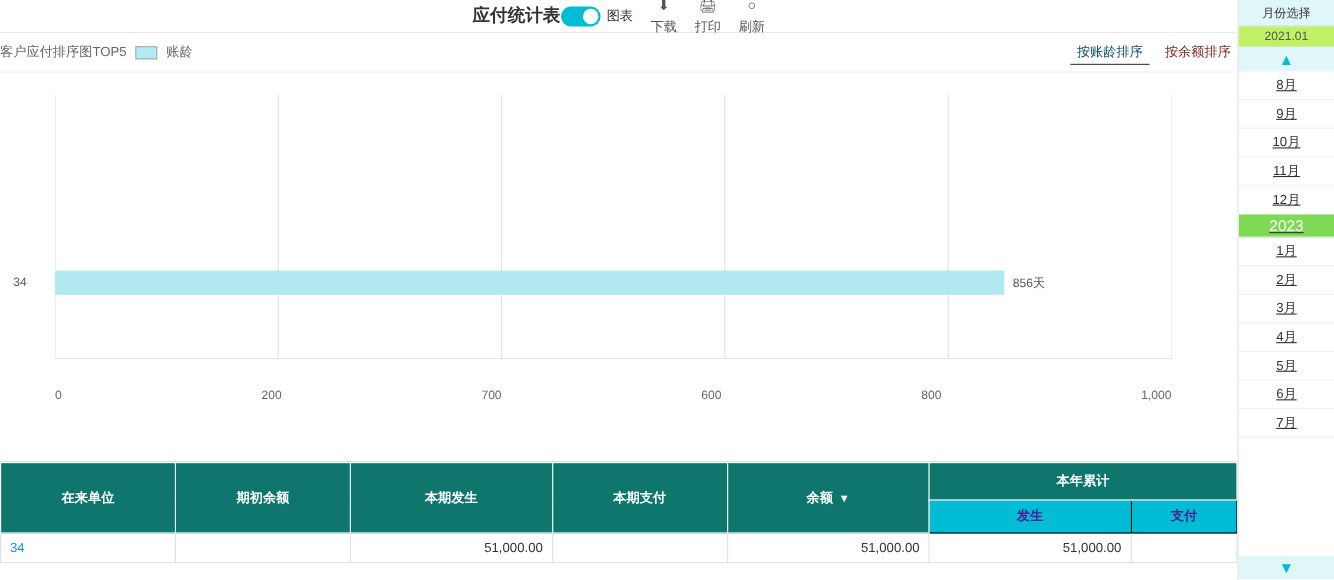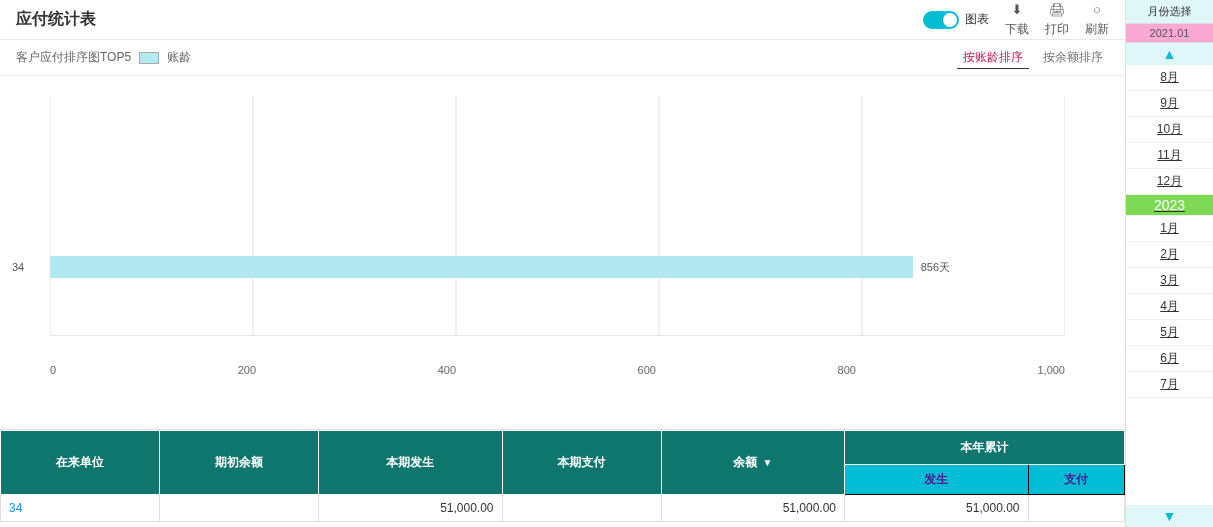--- a/index.html
+++ b/index.html
@@ -1,48 +1,48 @@
 <!DOCTYPE html>
 <html><head>
   <meta charset="utf-8">
   <style>
     * { box-sizing: border-box; margin: 0; padding: 0; }
     body { font-family: 'Microsoft YaHei', Arial, sans-serif; font-size: 12px; background: #fff; color: #333; }
 
     
-    .header { display: flex; align-items: center; justify-content: space-between; padding: 8px 16px; border-bottom: 1px solid #e8e8e8; height: 40px; }
+    .header { display: flex; align-items: center; justify-content: center; padding: 8px 16px; border-bottom: 1px solid #e8e8e8; height: 30px; }
     .header-title { font-size: 16px; font-weight: bold; color: #333; }
     .header-actions { display: flex; align-items: center; gap: 16px; }
     .toggle-switch { display: flex; align-items: center; gap: 6px; cursor: pointer; }
     .toggle-track { width: 36px; height: 18px; background: #00bcd4; border-radius: 9px; position: relative; }
     .toggle-thumb { width: 14px; height: 14px; background: #fff; border-radius: 50%; position: absolute; top: 2px; right: 2px; }
     .toggle-label { color: #333; font-size: 12px; }
     .action-btn { display: flex; align-items: center; gap: 4px; cursor: pointer; color: #555; font-size: 12px; flex-direction: column; }
     .icon-download::before { content: '⬇'; font-size: 13px; }
     .icon-print::before { content: '🖨'; font-size: 13px; }
     .icon-refresh::before { content: '○'; font-size: 13px; }
 
     
-    .chart-header { display: flex; align-items: center; justify-content: space-between; padding: 6px 16px; border-bottom: 1px solid #eee; height: 36px; }
+    .chart-header { display: flex; align-items: center; justify-content: space-between; padding: 6px 0; border-bottom: 1px solid #eee; height: 36px; }
     .chart-legend { display: flex; align-items: center; gap: 8px; font-size: 12px; color: #666; }
     .legend-color-box { width: 20px; height: 12px; background: #b2ebf2; border: 1px solid #aaa; }
     .chart-sort-btns { display: flex; gap: 8px; }
-    .sort-btn { font-size: 12px; color: #737373; cursor: pointer; padding: 2px 6px; }
-    .sort-btn.active { color: #be185d; border-bottom: 1px solid #333; }
+    .sort-btn { font-size: 12px; color: #7f1d1d; cursor: pointer; padding: 2px 6px; }
+    .sort-btn.active { color: #0c4a6e; border-bottom: 1px solid #333; }
     .data-table { width: 100%; border-collapse: collapse; }
     .data-table thead tr:first-child th { background: #0f766e; color: #fff; padding: 8px 6px; text-align: center; border: 1px solid #fff; font-size: 12px; }
     .data-table thead tr:last-child th { background: #00bcd4; color: #4c1d95; padding: 6px 6px; text-align: center; border: 1px solid #000000; font-size: 12px; }
     .data-table tbody tr td { border: 1px solid #e0e0e0; padding: 6px 8px; text-align: right; font-size: 12px; }
     .data-table tbody tr td:first-child { text-align: left; color: #1890ff; }
     .col-sort-icon { font-size: 10px; color: #fff; margin-left: 2px; }
 
     
     .right-sidebar { width: 88px; border-left: 1px solid #e0e0e0; display: flex; flex-direction: column; overflow: hidden; background: #fff; }
     .sidebar-title { background: #e0f7fa; color: #333; font-size: 11px; padding: 4px 6px; text-align: center; border-bottom: 1px solid #ddd; }
-    .sidebar-year { background: #f9a8d4; color: #555; font-size: 11px; padding: 3px 6px; text-align: center; border-bottom: 1px solid #ddd; }
+    .sidebar-year { background: #bef264; color: #555; font-size: 11px; padding: 3px 6px; text-align: center; border-bottom: 1px solid #ddd; }
     .sidebar-scroll { flex: 1; overflow-y: auto; display: flex; flex-direction: column; text-decoration: underline; }
     .sidebar-nav-btn { background: #e0f7fa; text-align: center; padding: 3px; cursor: pointer; font-size: 14px; color: #00bcd4; }
     .sidebar-month-item { padding: 4px 8px; font-size: 12px; color: #333; cursor: pointer; text-align: center; border-bottom: 1px solid #f0f0f0; }
     .sidebar-month-item.current-year { background: #7ed957; color: #fff; font-size: 14px; padding: 2px 4px; }
     .chart-row { flex: 0 0 390px; display: flex; border-bottom: 1px solid #e0e0e0; overflow: hidden; }
     .table-row { flex: 1; overflow: auto; }
 
     
     .hbar-area { position: relative; padding: 20px 60px 40px 50px; flex: 1; }
     .hbar-chart { position: relative; height: 260px; }
@@ -116,21 +116,21 @@
             <div style="position:absolute; top:160px; left:0; right:0; display:flex; align-items:center;">
               <span style="position:absolute; left:-38px; font-size:11px; color:#555; white-space:nowrap;">34</span>
               <div style="width:85%; height:22px; background:#b2e9f0;"></div>
               <span style="margin-left:8px; font-size:11px; color:#555; white-space:nowrap;">856天</span>
             </div>
           </div>
 
           <div class="hbar-xaxis" style="margin-top:8px;">
             <span>0</span>
             <span>200</span>
-            <span>400</span>
+            <span>700</span>
             <span>600</span>
             <span>800</span>
             <span>1,000</span>
           </div>
         </div>
       </div>
     </div>
 
     <div class="table-row">
       <table class="data-table">

